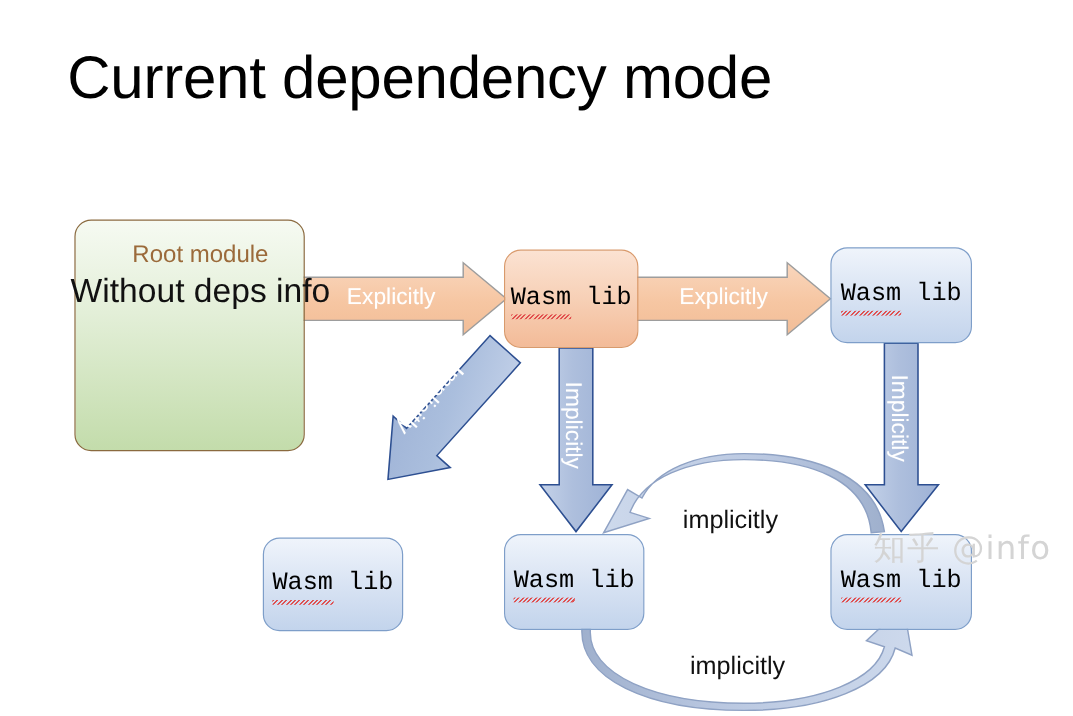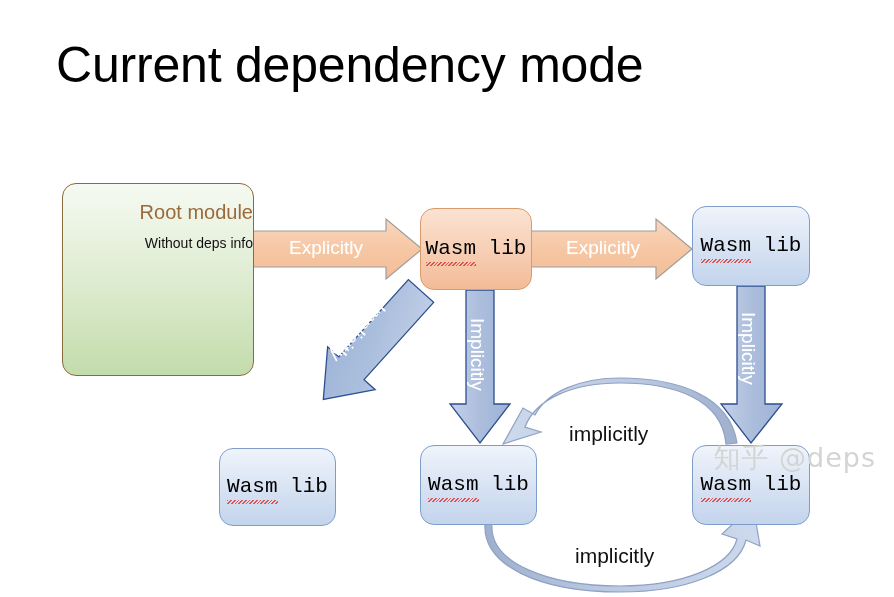--- a/index.html
+++ b/index.html
@@ -69,21 +69,21 @@
   .node.orange {
     background: linear-gradient(to bottom, #fbe2d2 0%, #f7d0b6 50%, #f3bb98 100%);
     border: 1.3px solid #d99a6c;
     align-items: center;
     justify-content: center;
   }
 
   .node.green {
     background: linear-gradient(to bottom, #f6faf2 0%, #e3efd8 40%, #c3dcab 100%);
     border: 1.2px solid #8a6a3f;
-    align-items: flex-end;
+    align-items: center;
     justify-content: flex-start;
     padding: 16px 0 0 18px;
   }
 
   .node-label {
     font-size: 21px;
     color: #000000;
     line-height: 26px;
     white-space: nowrap;
     position: relative;
@@ -111,21 +111,21 @@
   }
 
   .green-title {
     font-size: 20px;
     color: #9b6a3a;
     line-height: 24px;
     margin-bottom: 6px;
     white-space: nowrap;
   }
   .green-sub {
-    font-size: 14px;
+    font-size: 28px;
     color: #111111;
     line-height: 26px;
     white-space: nowrap;
   }
 
   
   .alabel {
     position: absolute;
     color: #ffffff;
     font-size: 19px;
@@ -272,15 +272,15 @@
   <div class="alabel vert" style="left:390px; top:312px; transform: rotate(132deg);">Implicitly</div>
 
   <div class="alabel vert" style="left:488px; top:318px; transform: rotate(90deg);">Implicitly</div>
 
   <div class="alabel vert" style="left:759px; top:312px; transform: rotate(90deg);">Implicitly</div>
 
   <div class="curvelabel" style="left:569px; top:422px;">implicitly</div>
 
   <div class="curvelabel" style="left:575px; top:544px;">implicitly</div>
 
-  <div id="watermark">知乎 @deps</div>
+  <div id="watermark">知乎 @info</div>
 
 </div>
 
 </body></html>

